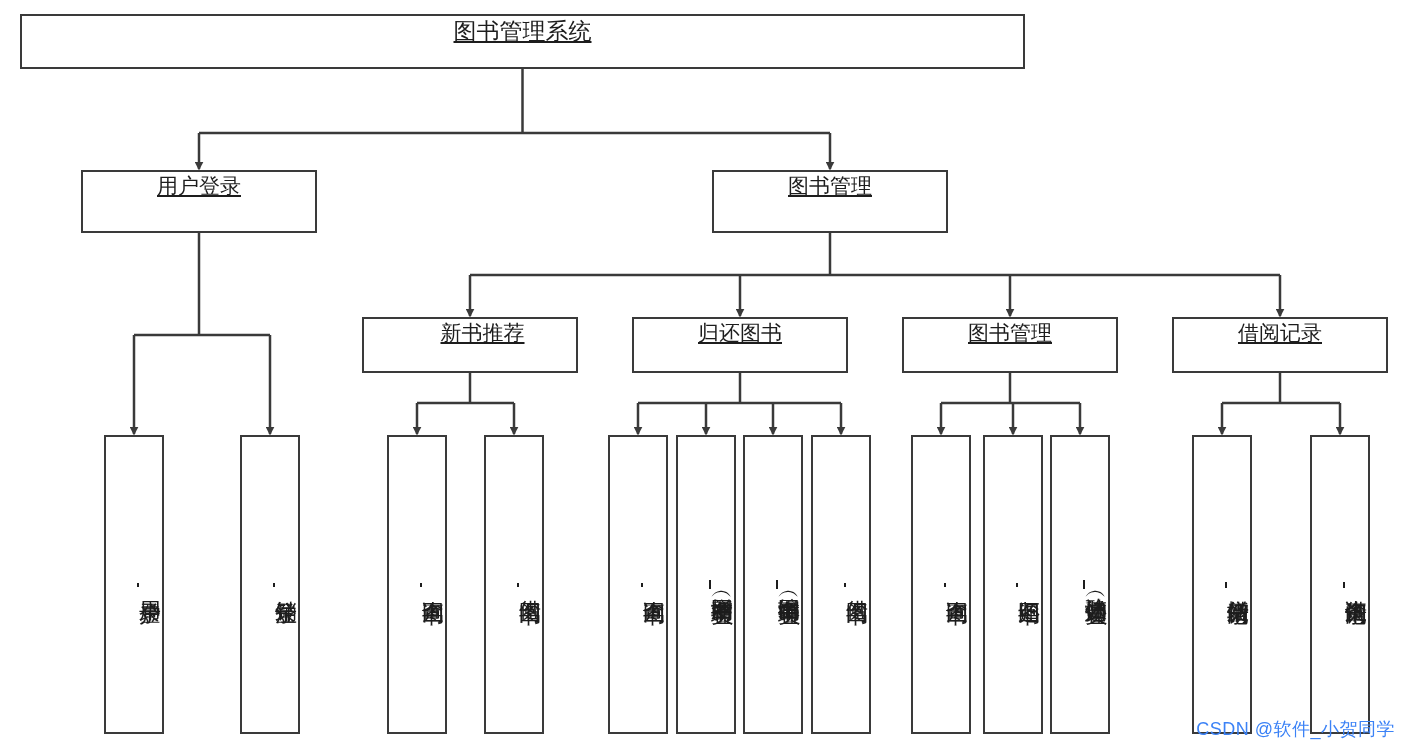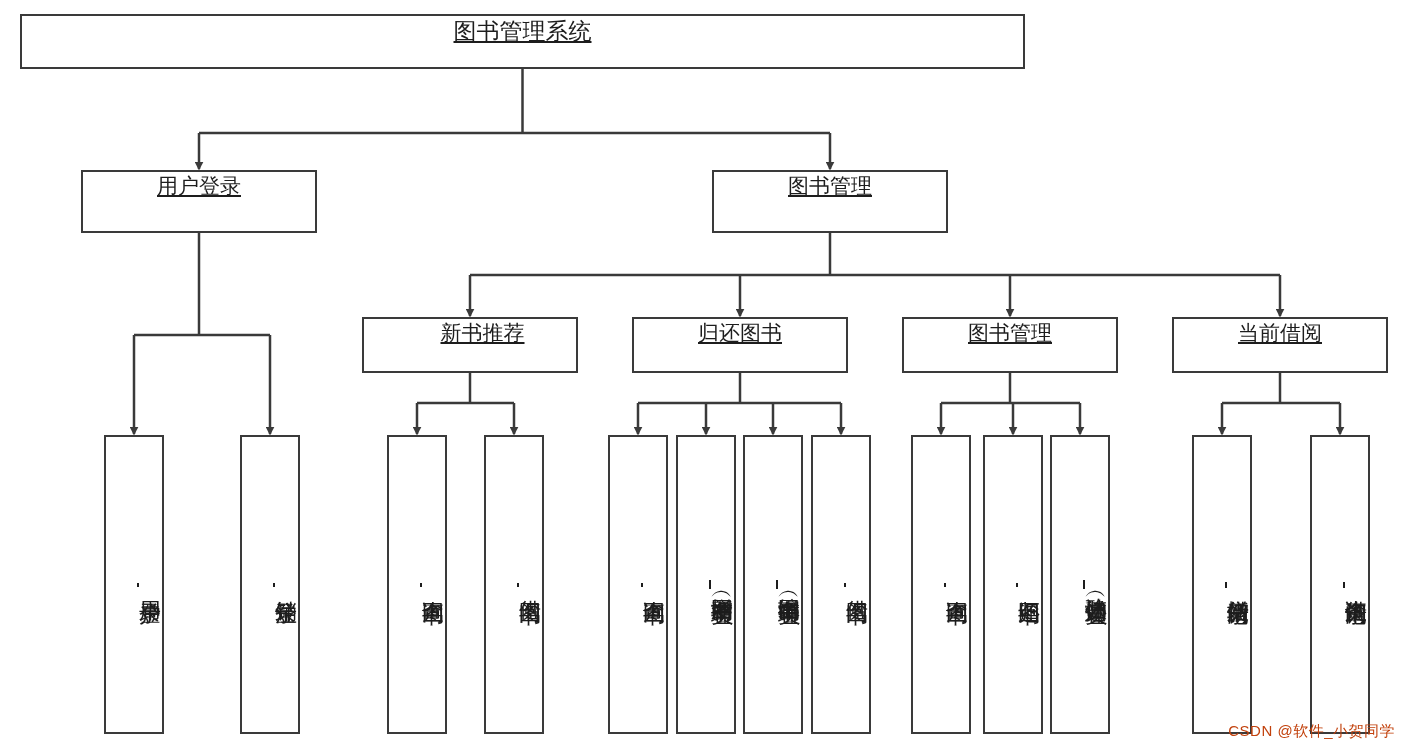--- a/index.html
+++ b/index.html
@@ -60,22 +60,22 @@
     display: block;
   }
   .node.leaf .label {
     writing-mode: vertical-rl;
     text-orientation: upright;
   }
   #watermark {
     position: absolute;
     right: 10px;
     bottom: 6px;
-    font-size: 15px;
-    color: #c2410c;
+    font-size: 18px;
+    color: #3b82f6;
     white-space: nowrap;
     letter-spacing: 0.5px;
   }
 </style>
 </head>
 <body>
 
 <div id="diagram-root">
   <svg id="edge-layer" viewBox="0 0 1405 747" xmlns="http://www.w3.org/2000/svg">
     <defs>
@@ -133,21 +133,21 @@
       <div class="node level-2" style="left: 362px; top: 317px; width: 216px; height: 56px; padding-left: 25px;">
         <span class="label">新书推荐</span>
       </div>
       <div class="node level-2" style="left: 632px; top: 317px; width: 216px; height: 56px;">
         <span class="label">归还图书</span>
       </div>
       <div class="node level-2" style="left: 902px; top: 317px; width: 216px; height: 56px;">
         <span class="label">图书管理</span>
       </div>
       <div class="node level-2" style="left: 1172px; top: 317px; width: 216px; height: 56px;">
-        <span class="label">当前借阅</span>
+        <span class="label">借阅记录</span>
       </div>
       <div class="node level-3 leaf" style="left: 104px; top: 435px; width: 60px; height: 299px;">
         <span class="label">用户登录</span>
       </div>
       <div class="node level-3 leaf" style="left: 240px; top: 435px; width: 60px; height: 299px;">
         <span class="label">注销登录</span>
       </div>
       <div class="node level-3 leaf" style="left: 387px; top: 435px; width: 60px; height: 299px;">
         <span class="label">查询图书</span>
       </div>

